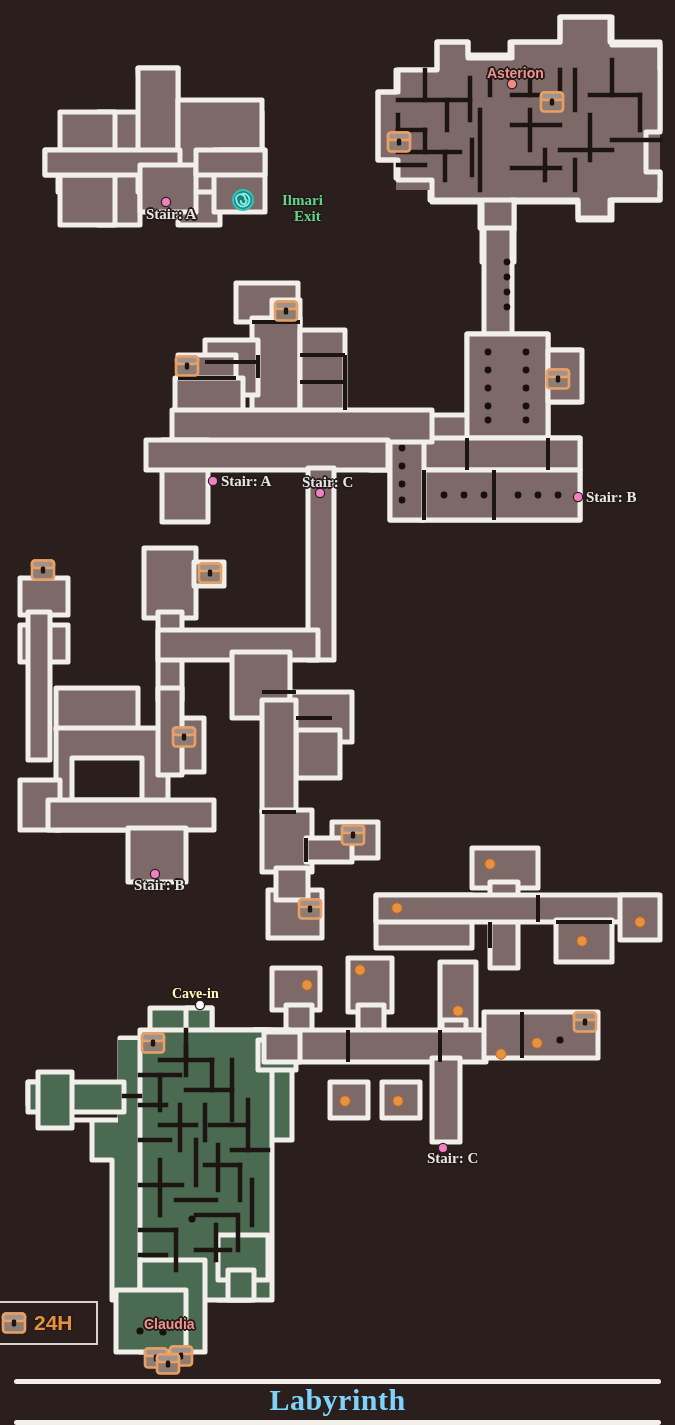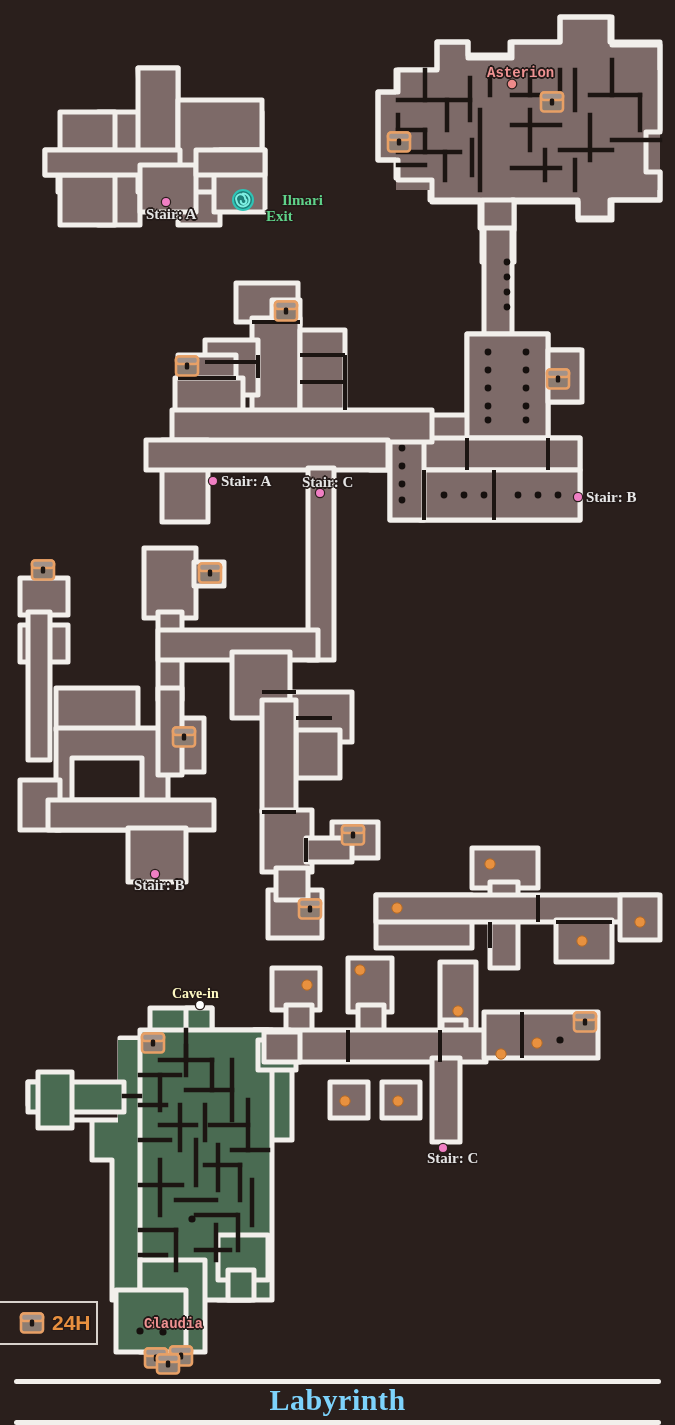--- a/index.html
+++ b/index.html
@@ -16,21 +16,21 @@
     color:#e5e5e5;font-size:15px;font-weight:700;
     font-family:"Liberation Serif", serif;
     text-shadow:
       -1.4px -1.4px 0 #241a18, 1.4px -1.4px 0 #241a18,
       -1.4px  1.4px 0 #241a18, 1.4px  1.4px 0 #241a18,
        0 -1.6px 0 #241a18, 0 1.6px 0 #241a18,
       -1.6px 0 0 #241a18, 1.6px 0 0 #241a18;
   }
   .lbl-npc{
     color:#f09393;font-size:14px;font-weight:700;
-    font-family:Liberation Mono, monospace;
+    font-family:Liberation Sans, sans-serif;
     text-shadow:
       -1.4px -1.4px 0 #241a18, 1.4px -1.4px 0 #241a18,
       -1.4px  1.4px 0 #241a18, 1.4px  1.4px 0 #241a18,
        0 -1.6px 0 #241a18, 0 1.6px 0 #241a18,
       -1.6px 0 0 #241a18, 1.6px 0 0 #241a18;
   }
   .lbl-exit{
     color:#5fd38a;font-size:15px;font-weight:700;line-height:15px;
     font-family:"Liberation Serif", serif;
     text-shadow:
@@ -48,21 +48,21 @@
       -1.4px  1.4px 0 #241a18, 1.4px  1.4px 0 #241a18,
        0 -1.6px 0 #241a18, 0 1.6px 0 #241a18,
       -1.6px 0 0 #241a18, 1.6px 0 0 #241a18;
   }
 
   
   #legend{
     position:absolute;left:0;top:1301px;width:98px;height:44px;
     border:2px solid #d8d2cc;border-left:none;
     background:#2a1f1c;box-sizing:border-box;
-    display:flex;align-items:center;gap:6px;padding-left:18px;
+    display:flex;align-items:center;gap:6px;padding-left:0;
   }
   #legend .lg-text{
     color:#e8903f;font-size:21px;font-weight:700;
     font-family:"Liberation Sans", sans-serif;
     text-shadow:-1.3px -1.3px 0 #241a18,1.3px -1.3px 0 #241a18,-1.3px 1.3px 0 #241a18,1.3px 1.3px 0 #241a18;
   }
 
   
   #footer{position:absolute;left:0;bottom:0;width:675px;height:60px;}
   #footer .rule{position:absolute;left:14px;right:14px;height:5px;background:#f2efeb;border-radius:3px;}
@@ -406,21 +406,21 @@
       <div class="lbl lbl-stair" style="left: 146px; top: 206px;">Stair: A</div>
       <div class="lbl lbl-stair" style="left: 221px; top: 473px;">Stair: A</div>
       <div class="lbl lbl-stair" style="left: 302px; top: 474px;">Stair: C</div>
       <div class="lbl lbl-stair" style="left: 586px; top: 489px;">Stair: B</div>
       <div class="lbl lbl-stair" style="left: 134px; top: 877px;">Stair: B</div>
       <div class="lbl lbl-stair" style="left: 427px; top: 1150px;">Stair: C</div>
       <div class="lbl lbl-npc" style="left: 487px; top: 65px;">Asterion</div>
       <div class="lbl lbl-npc" style="left: 144px; top: 1316px;">Claudia</div>
       <div class="lbl lbl-event" style="left: 172px; top: 986px;">Cave-in</div>
       <div class="lbl lbl-exit" style="left: 256px; top: 193px;">Ilmari</div>
-      <div class="lbl lbl-exit" style="left: 240px; top: 209px;">Exit</div>
+      <div class="lbl lbl-exit" style="left: 268px; top: 209px;">Exit</div>
     </div>
 
     <div id="exit-icon-host">
       <div style="position: absolute; left: 232px; top: 189px; width: 22px; height: 22px;"><svg width="22" height="22" viewBox="0 0 22 22">
           <circle cx="11" cy="11" r="10" fill="#1e7f78" stroke="#2ec4b6" stroke-width="2"></circle>
           <path d="M11 4.5 a6.5 6.5 0 1 1 -6.4 7.6 a4.6 4.6 0 1 1 8.6 -2.2 a2.8 2.8 0 1 1 -4.4 2" fill="none" stroke="#7ff0e3" stroke-width="2" stroke-linecap="round"></path>
         </svg></div>
     </div>
 
   <div id="legend">

